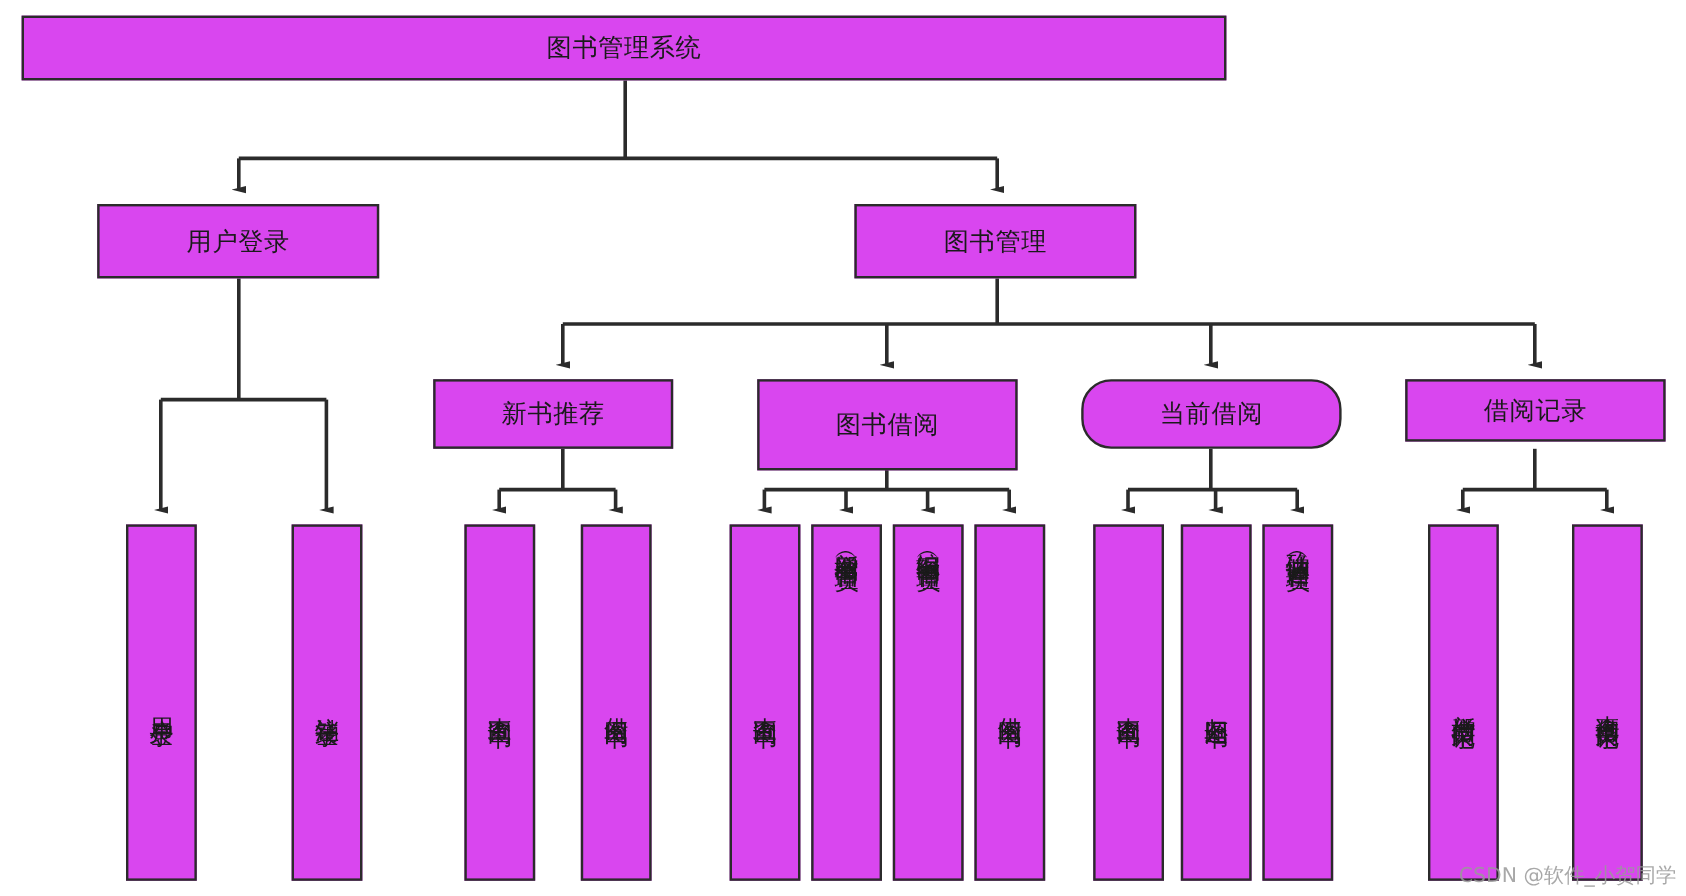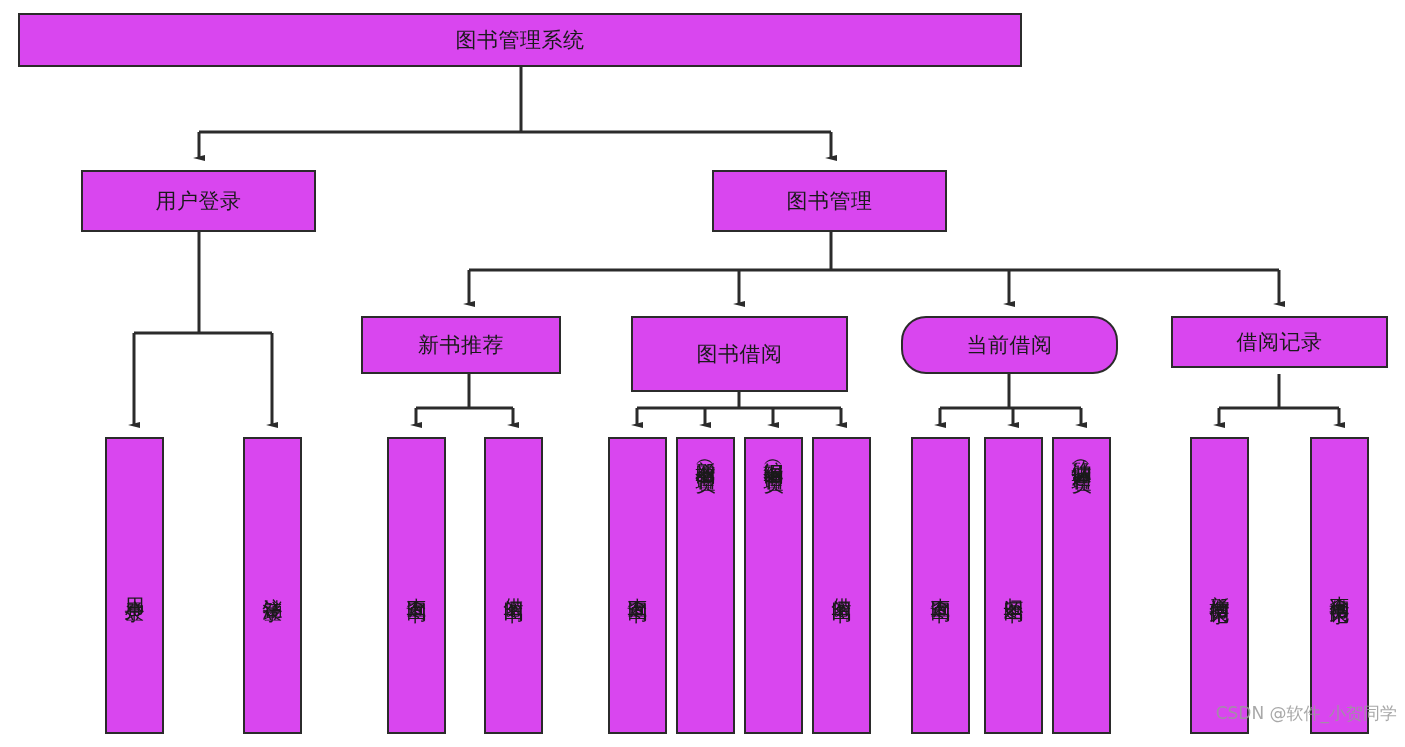--- a/index.html
+++ b/index.html
@@ -55,21 +55,21 @@
     position: absolute;
     left: 0;
     top: 0;
     width: 1405px;
     height: 747px;
     pointer-events: none;
   }
   .watermark {
     position: absolute;
     right: 8px;
-    bottom: 22px;
+    bottom: 6px;
     font-size: 17px;
     color: #9a9a9a;
     opacity: 0.85;
     white-space: nowrap;
     font-family: "DejaVu Sans", "Liberation Sans", sans-serif;
   }
 </style>
 </head>
 <body>
 

